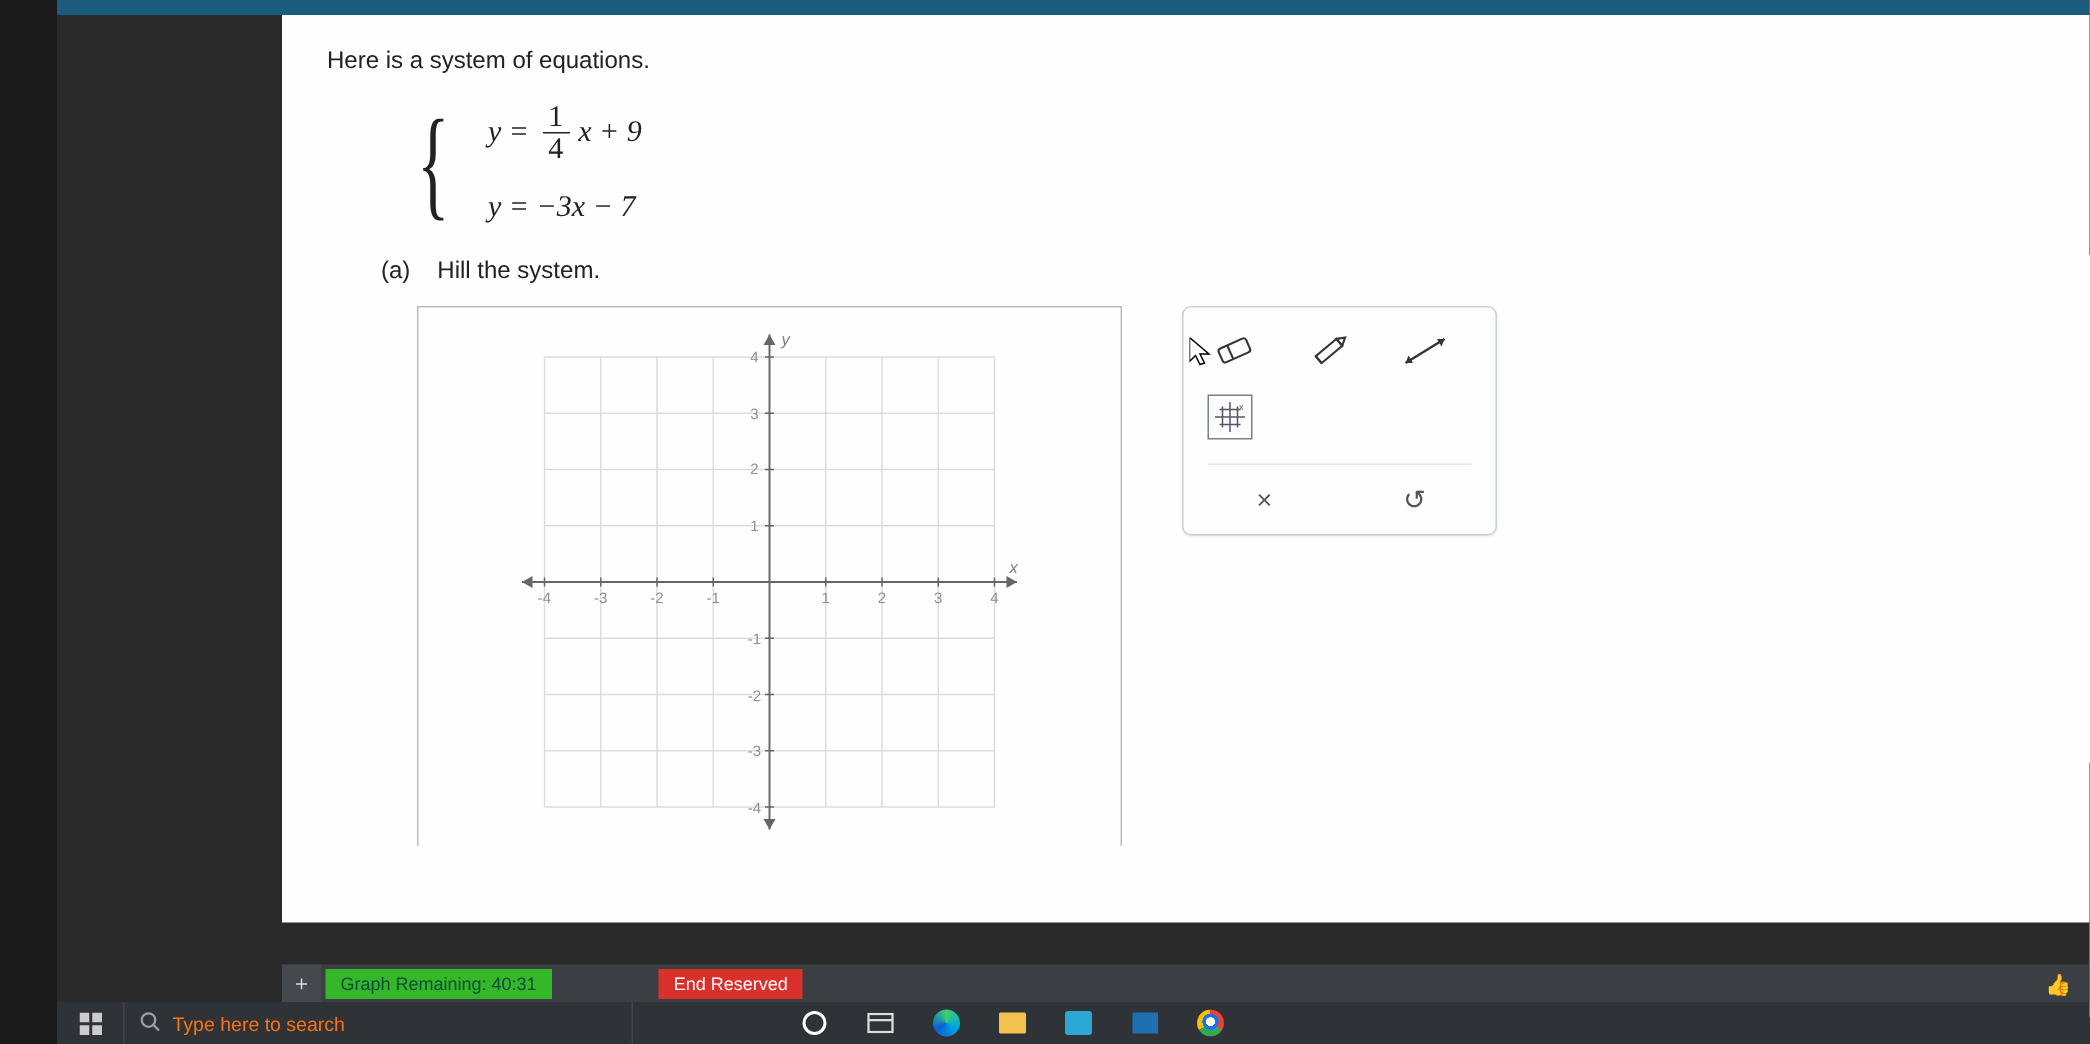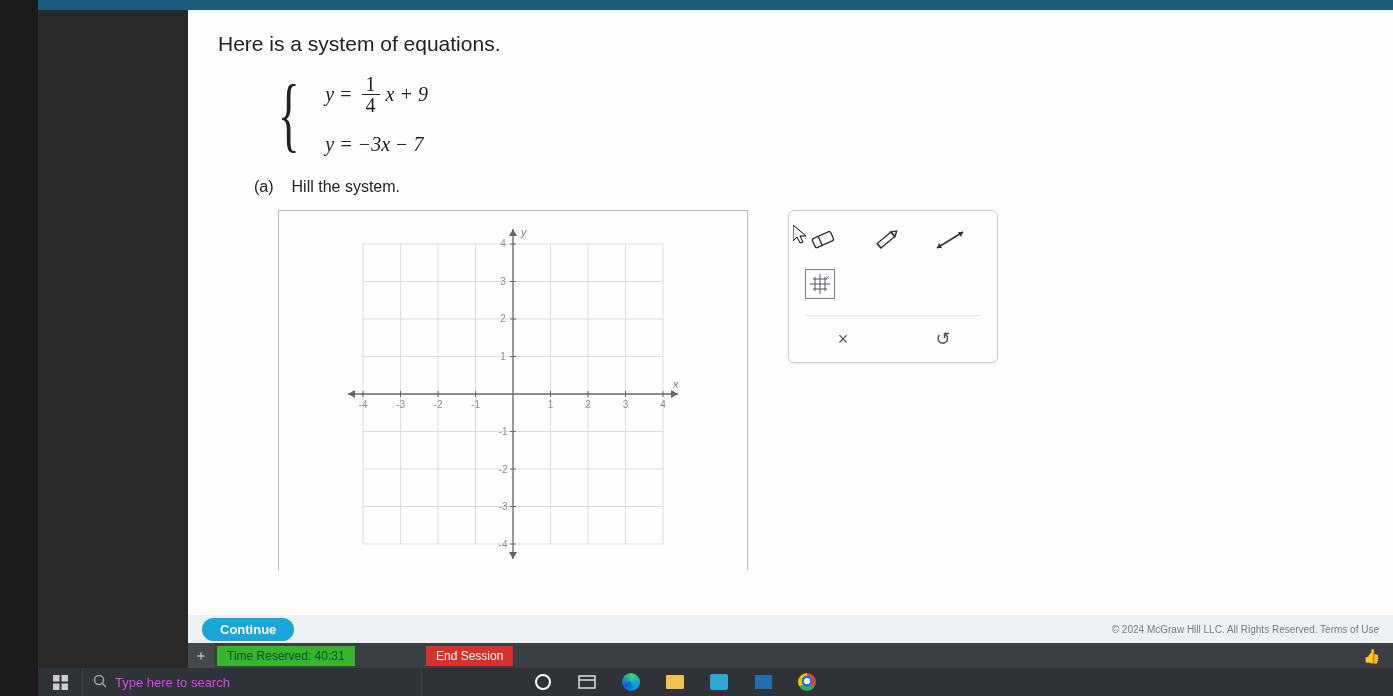--- a/index.html
+++ b/index.html
@@ -27,21 +27,21 @@
   .content-area {
     position: absolute;
     left: 150px;
     top: 10px;
     width: 1205px;
     height: 605px;
     background: #fefefe;
     padding: 22px 30px;
   }
   .prompt-text {
-    font-size: 21px;
+    font-size: 16px;
     color: #222;
     margin-bottom: 18px;
   }
   .equations {
     margin-left: 60px;
     font-family: 'Times New Roman', serif;
     font-size: 20px;
     font-style: italic;
     color: #222;
     display: flex;
@@ -233,21 +233,21 @@
     cursor:pointer;
   }
   .search-box {
     display:flex; align-items:center;
     gap: 8px;
     height: 28px;
     padding: 0 10px;
     border-left: 1px solid #444;
     border-right: 1px solid #444;
     width: 340px;
-    color: #d946ef;
+    color: #f97316;
   }
   .task-icons {
     display:flex; align-items:center; gap: 22px;
     margin-left: 110px;
   }
   .task-icon {
     width: 22px; height: 22px;
     display:flex; align-items:center; justify-content:center;
     font-size: 15px;
     cursor:pointer;
@@ -406,30 +406,26 @@
             </svg>
         </div>
         <div class="action-row">
           <div class="action-btn">×</div>
           <div class="action-btn">↺</div>
         </div>
       </div>
     </div>
   </div>
 
-  <div class="footer-1">
-    <button class="continue-btn">Continue</button>
-    <span class="copyright">© 2024 McGraw Hill LLC. All Rights Reserved.   Terms of Use</span>
-  </div>
 
   <div class="footer-2">
     <div class="health-icon">＋</div>
-    <div class="timer-pill">Time Reserved: 40:31</div>
+    <div class="timer-pill">Graph Remaining: 40:31</div>
     <div class="options-btn">Options</div>
-    <div class="end-btn">End Session</div>
+    <div class="end-btn">End Reserved</div>
     <div class="thumbs">👍</div>
   </div>
 </div>
 
 <div class="taskbar">
   <div class="start-btn">
     <svg width="15" height="15" viewBox="0 0 15 15">
         <rect x="0" y="0" width="6.5" height="6.5" fill="#ccc"></rect>
         <rect x="8.5" y="0" width="6.5" height="6.5" fill="#ccc"></rect>
         <rect x="0" y="8.5" width="6.5" height="6.5" fill="#ccc"></rect>

